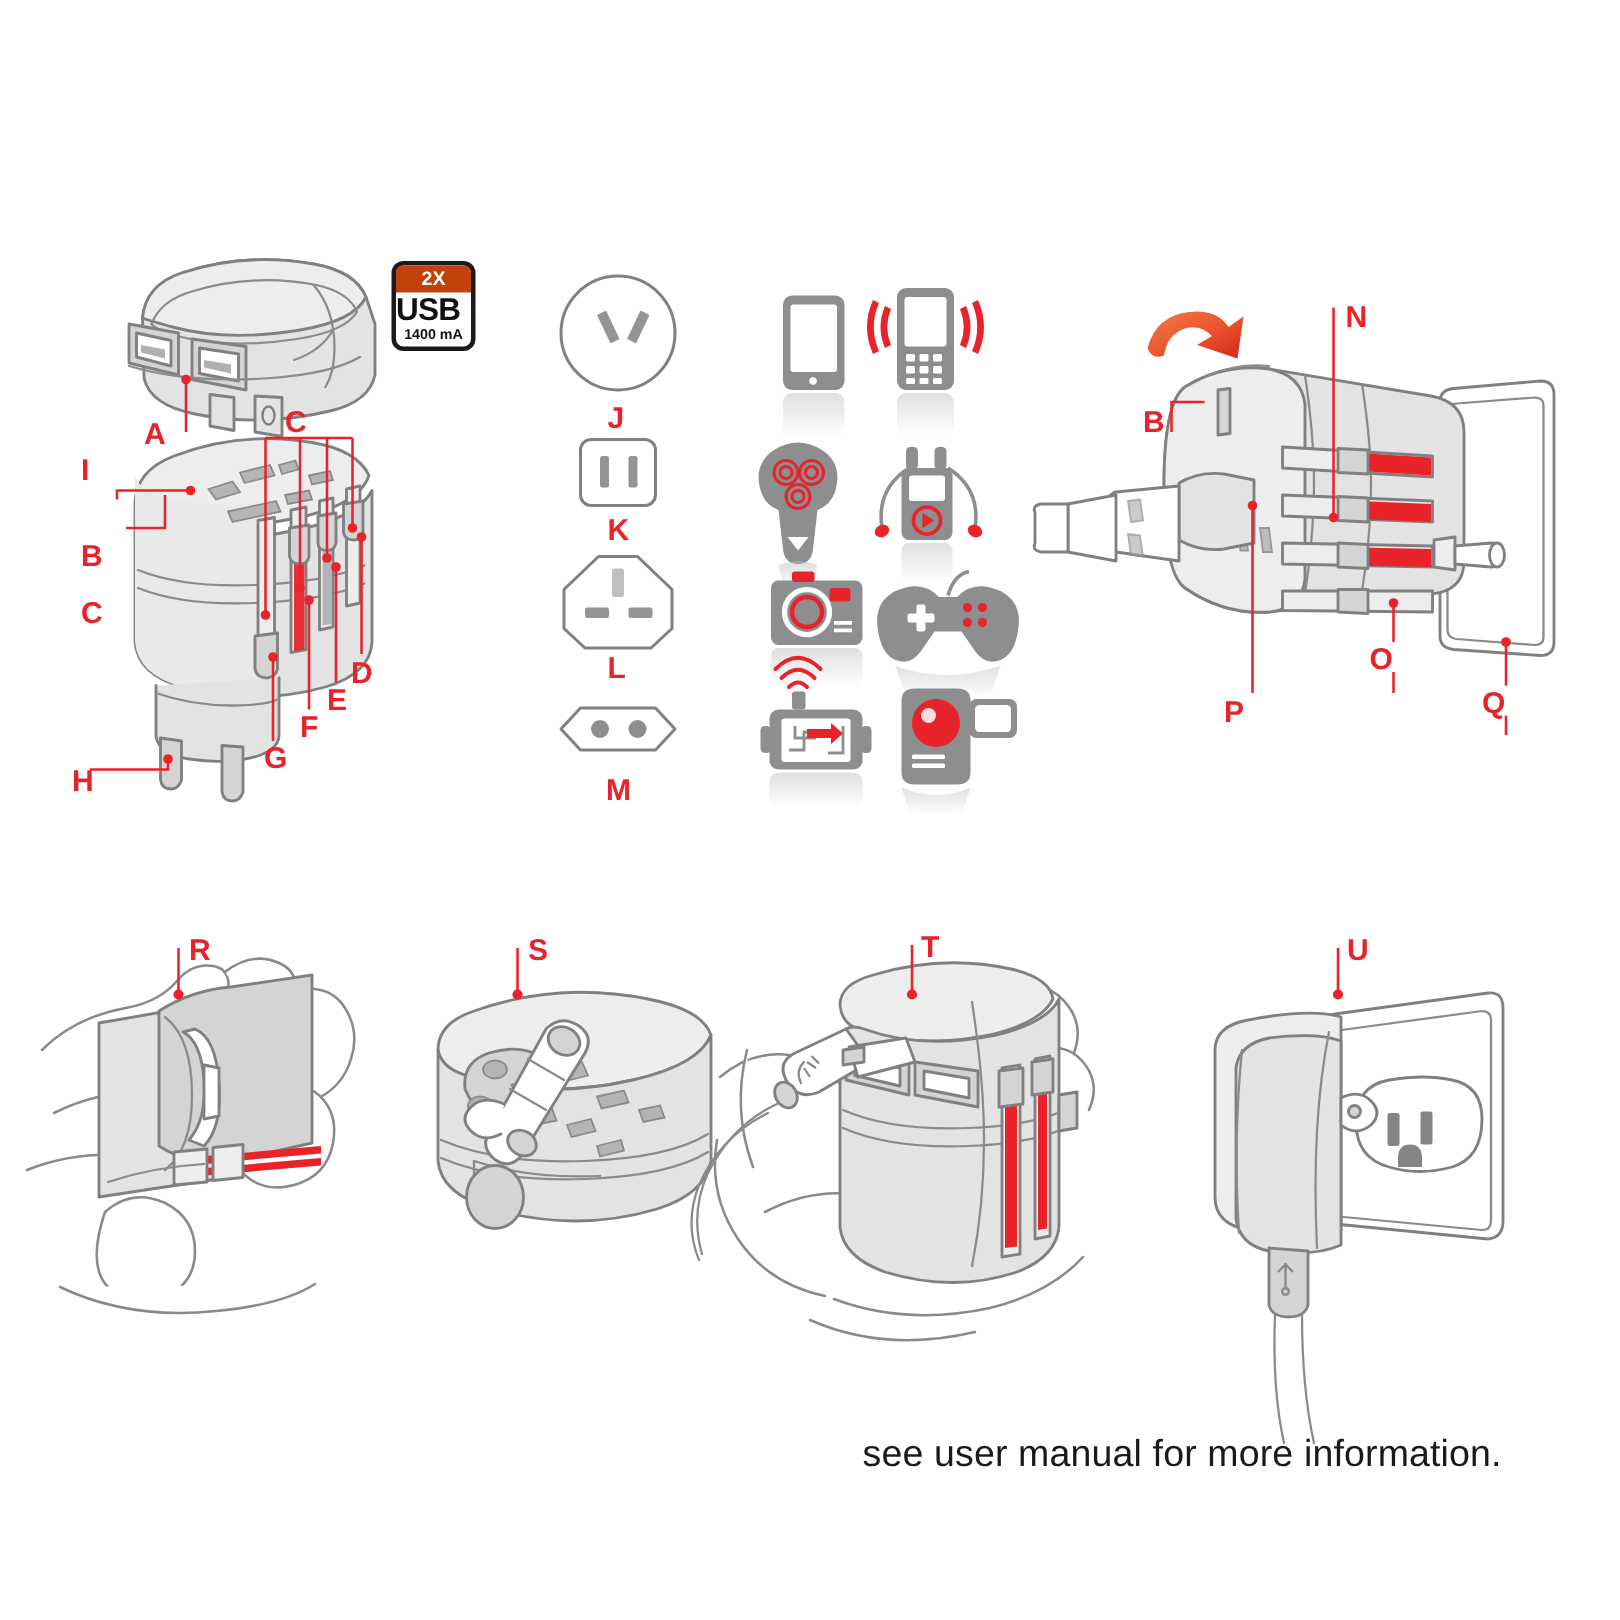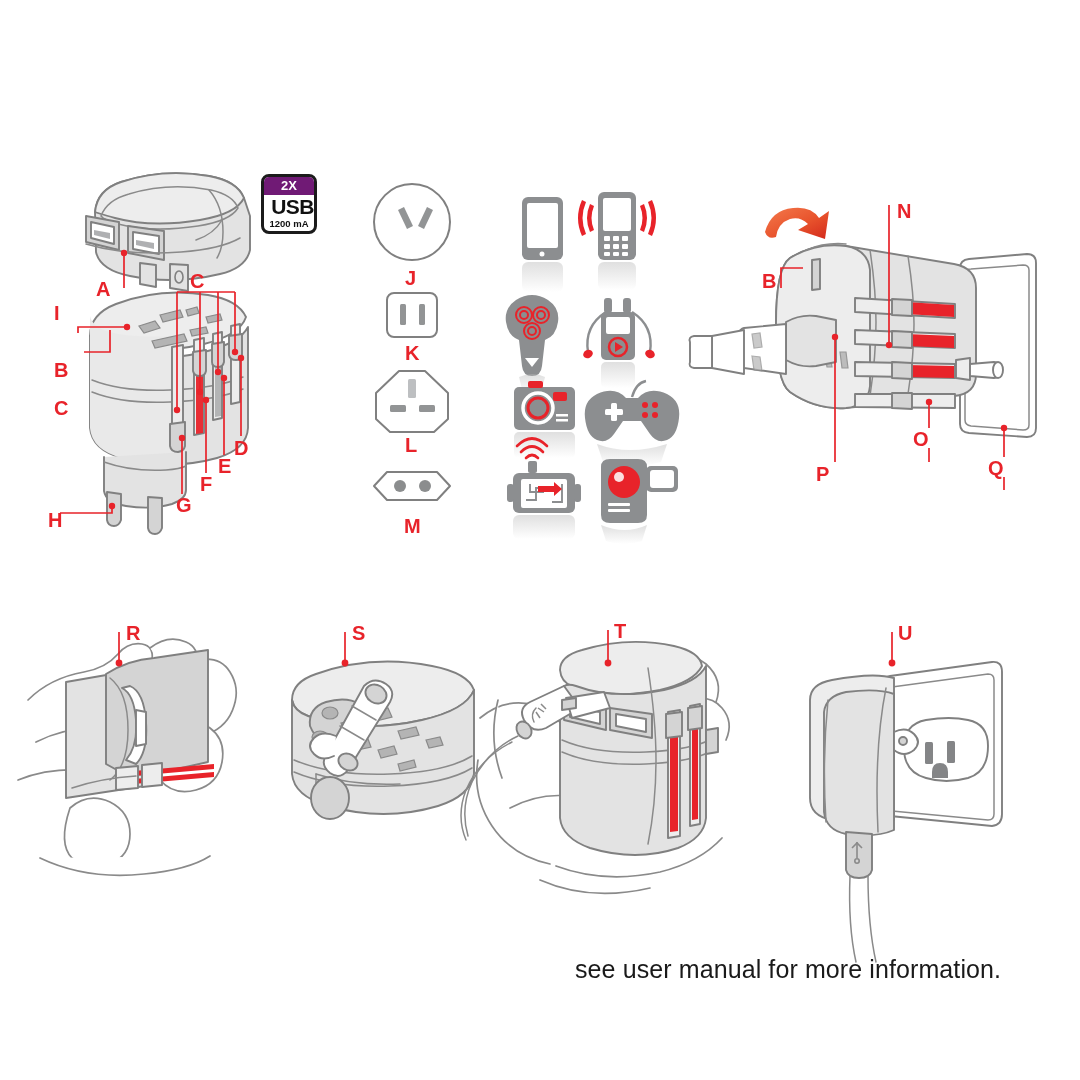--- a/index.html
+++ b/index.html
@@ -37,34 +37,34 @@
     width: 56px;
     height: 60px;
     border: 3px solid #1b1b1b;
     border-radius: 8px;
     box-sizing: border-box;
     background: #ffffff;
     overflow: hidden;
   }
   .badge-top {
     height: 18px;
-    background: #701a75;
+    background: #c2410c;
     color: #ffffff;
     font-size: 13px;
     font-weight: bold;
     text-align: center;
     line-height: 18px;
     font-family: "Liberation Sans", sans-serif;
   }
   .badge-mid {
     height: 23px;
     color: #111111;
     font-size: 21px;
     font-weight: bold;
-    text-align: right;
+    text-align: left;
     line-height: 24px;
     font-family: "Liberation Sans", sans-serif;
     letter-spacing: -0.5px;
   }
   .badge-bot {
     height: 13px;
     color: #111111;
     font-size: 9.5px;
     font-weight: bold;
     text-align: center;
@@ -645,16 +645,16 @@
 
     <line class="redl" x1="892" y1="632" x2="892" y2="663"></line>
     <circle class="redf" cx="892" cy="663" r="3.4"></circle>
     <text class="lab" x="898" y="640">U</text>
   </g>
 </svg>
 
 <div class="badge">
   <div class="badge-top">2X</div>
   <div class="badge-mid">USB</div>
-  <div class="badge-bot">1200 mA</div>
+  <div class="badge-bot">1400 mA</div>
 </div>
 
 <div class="footer-note">see user manual for more information.</div>
 
 </body></html>

